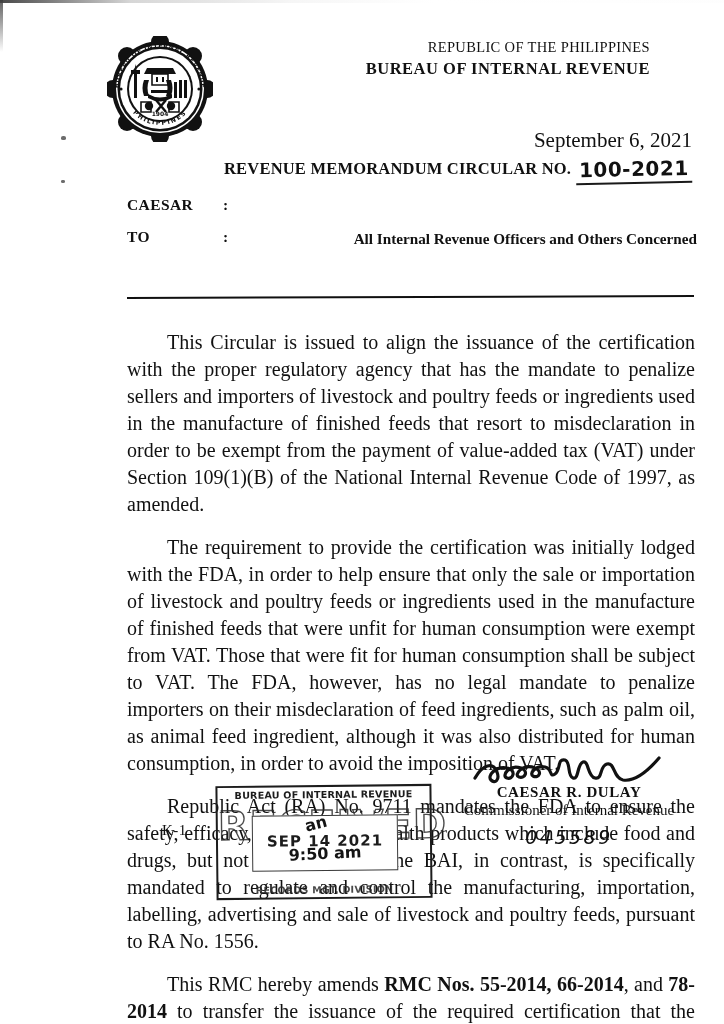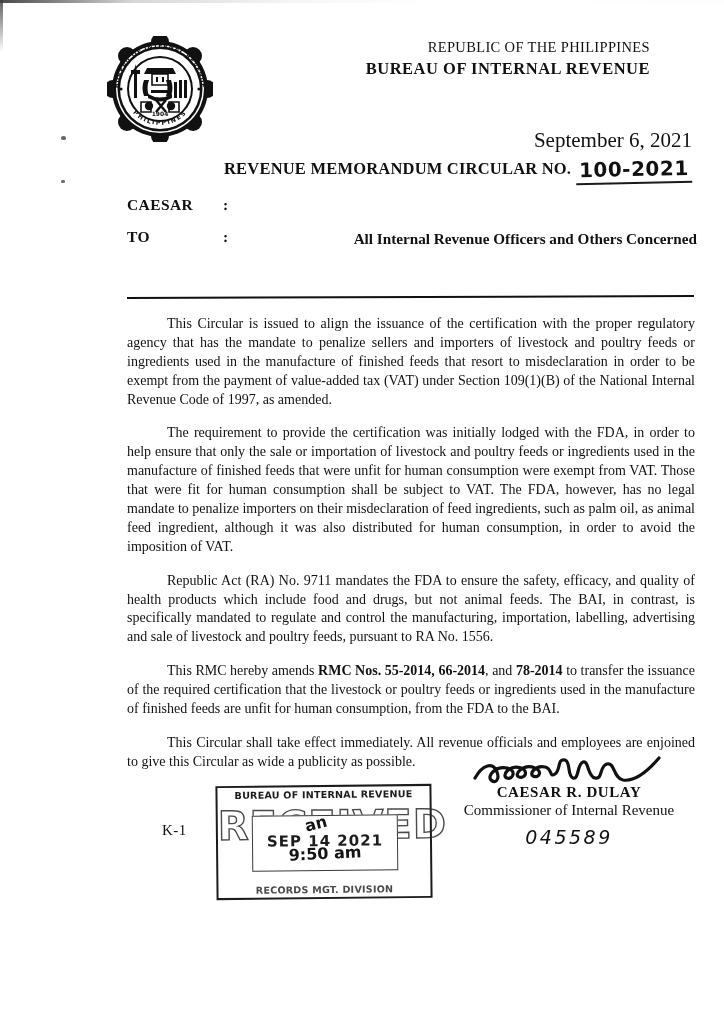--- a/index.html
+++ b/index.html
@@ -142,22 +142,22 @@
   }
 
   
   #body {
     position: absolute;
     left: 127px;
     top: 313px;
     width: 568px;
   }
   #body p {
-    margin: 2px 0 15px 0;
-    font-size: 14px;
+    margin: 16px 0 15px 0;
+    font-size: 20px;
     line-height: 1.35;
     text-align: justify;
     text-indent: 40px;
   }
   #body p b { font-weight: bold; }
 
   
   #signature-block {
     position: absolute;
     left: 440px;

